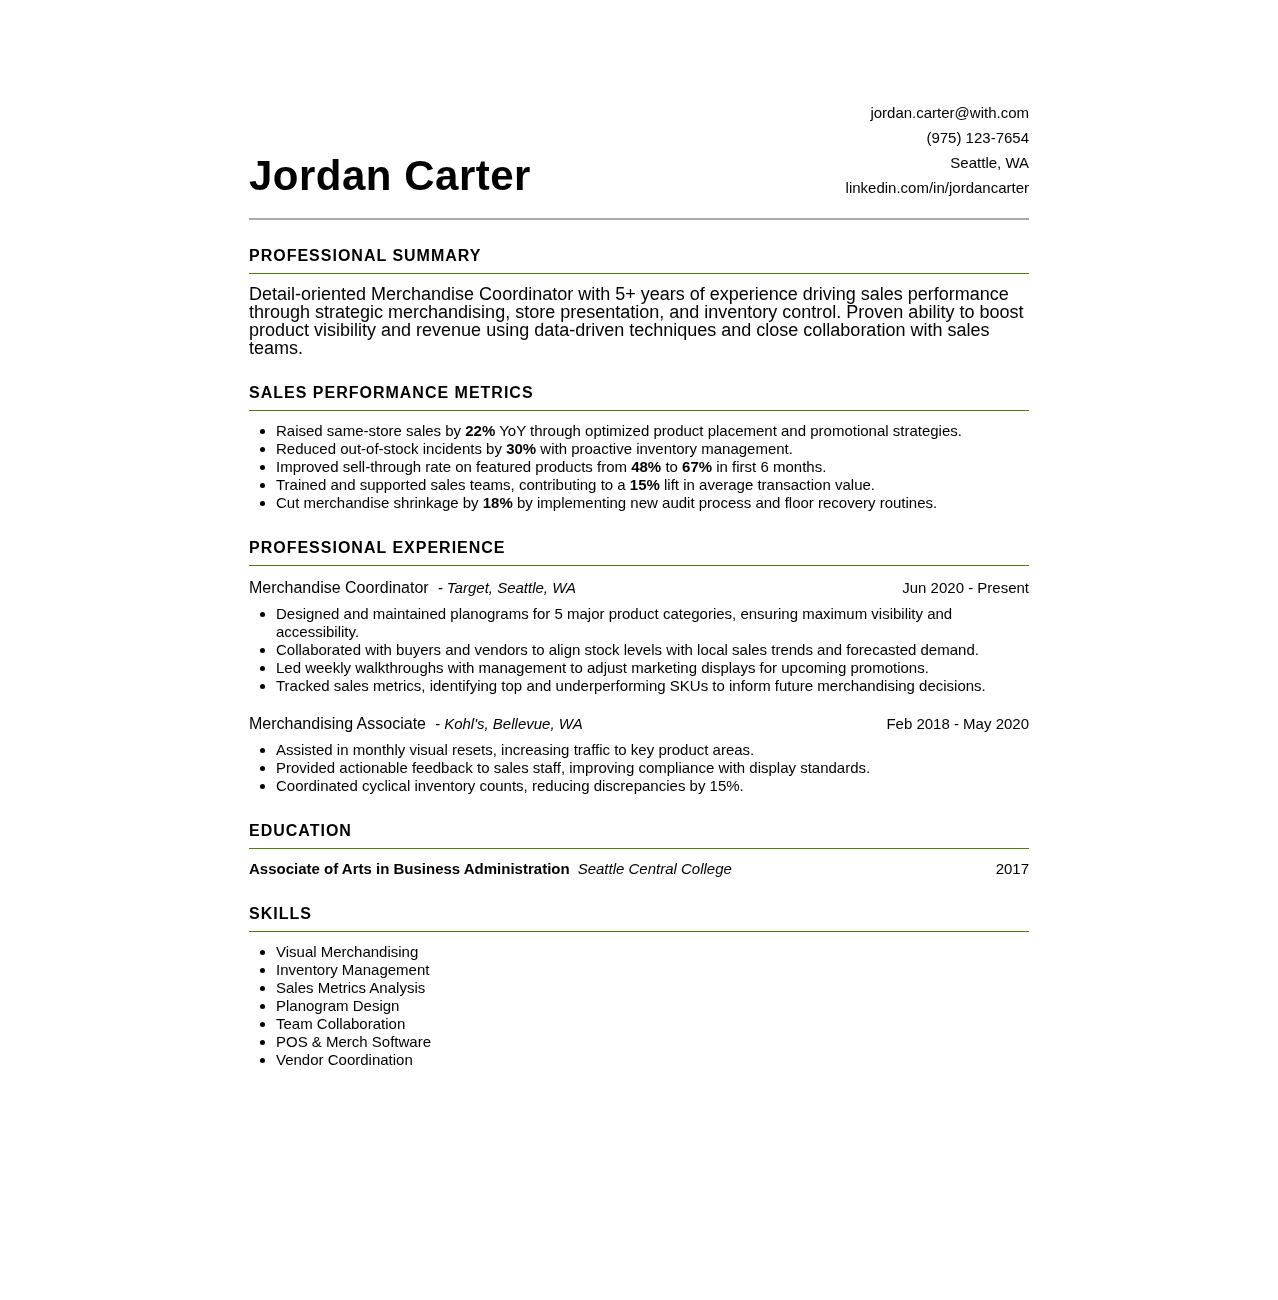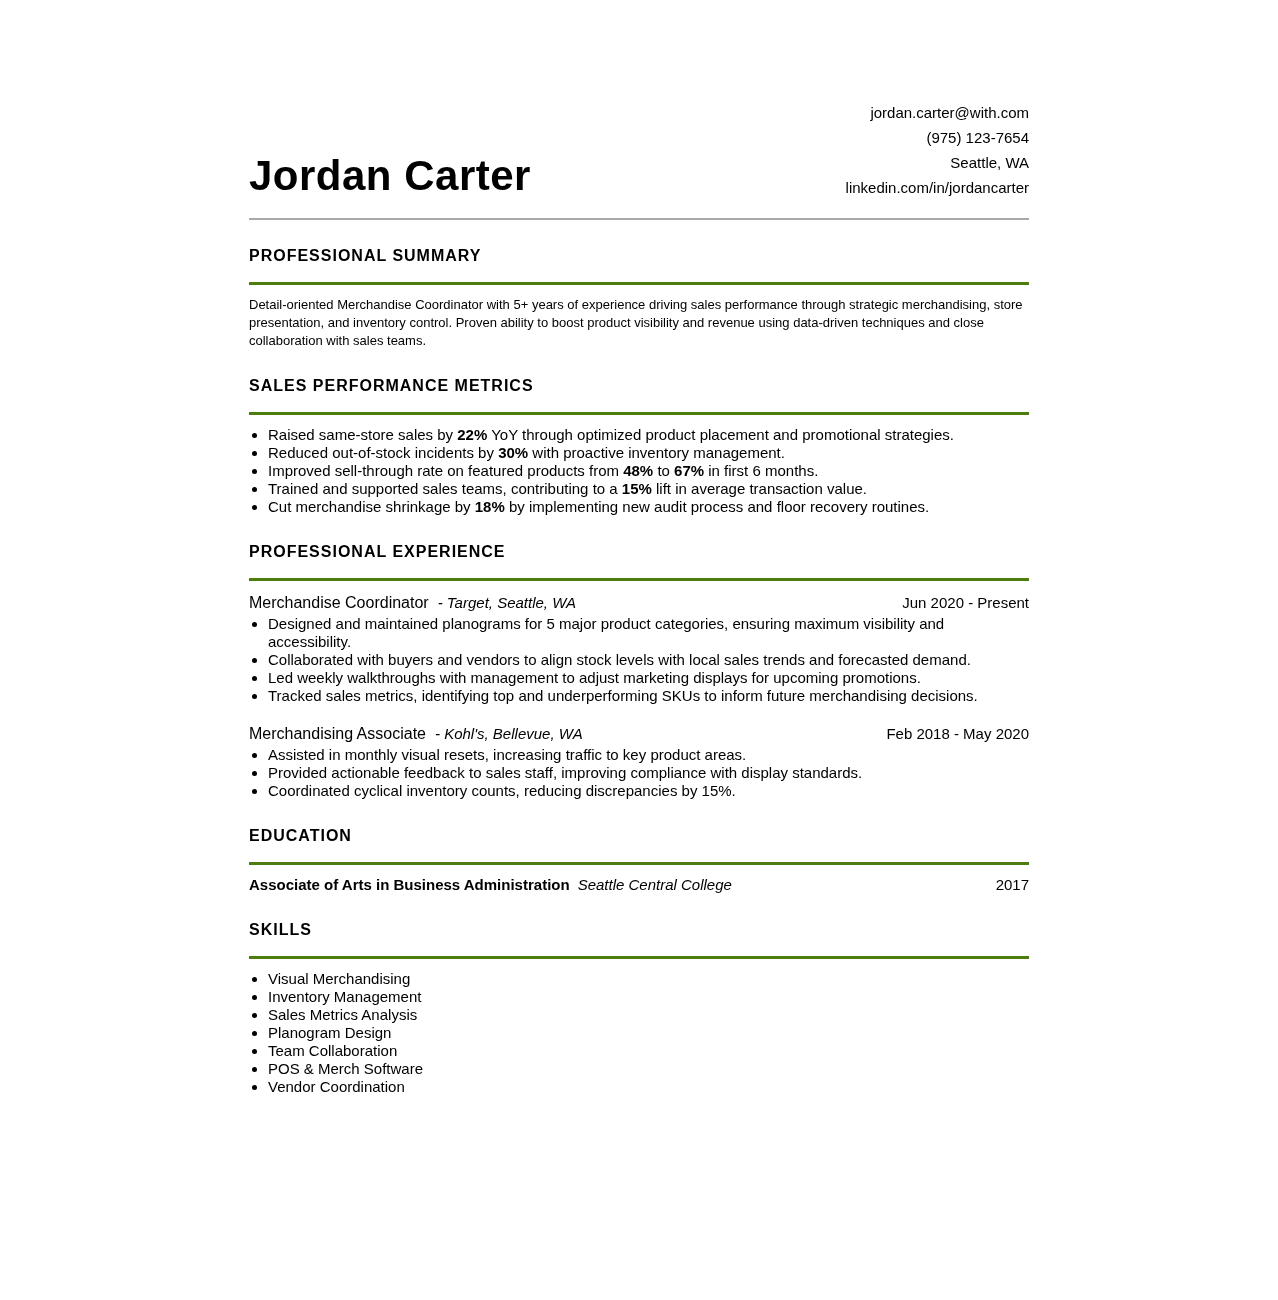--- a/index.html
+++ b/index.html
@@ -37,30 +37,30 @@
     line-height: 25px;
   }
 
   
   .section { margin-top: 27px; }
   .section-title {
     font-size: 16px;
     font-weight: bold;
     letter-spacing: 1px;
     margin: 0 0 11px 0;
-    padding-bottom: 17px;
-    border-bottom: 3px solid #4d7c0f;
+    padding-bottom: 8px;
+    border-bottom: 1px solid #4d7c0f;
   }
   .body-text {
     margin: 0;
-    font-size: 13px;
+    font-size: 18px;
     line-height: 18px;
   }
   ul.bullets {
-    margin: 0;
+    margin: 8px;
     padding-left: 19px;
     font-size: 15px;
     line-height: 18px;
   }
   ul.bullets li { margin: 0; }
 
   
   .job { margin-top: 13px; }
   .job + .job { margin-top: 20px; }
   .job-header {

